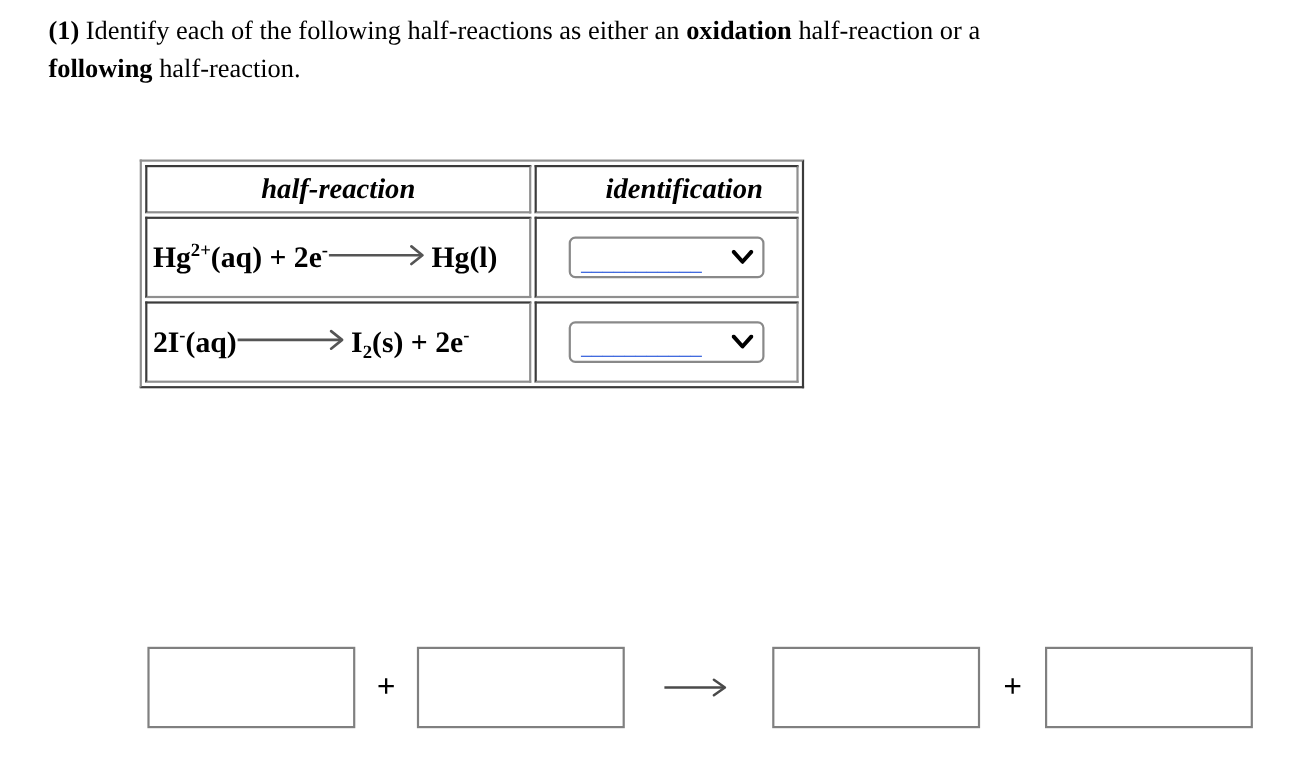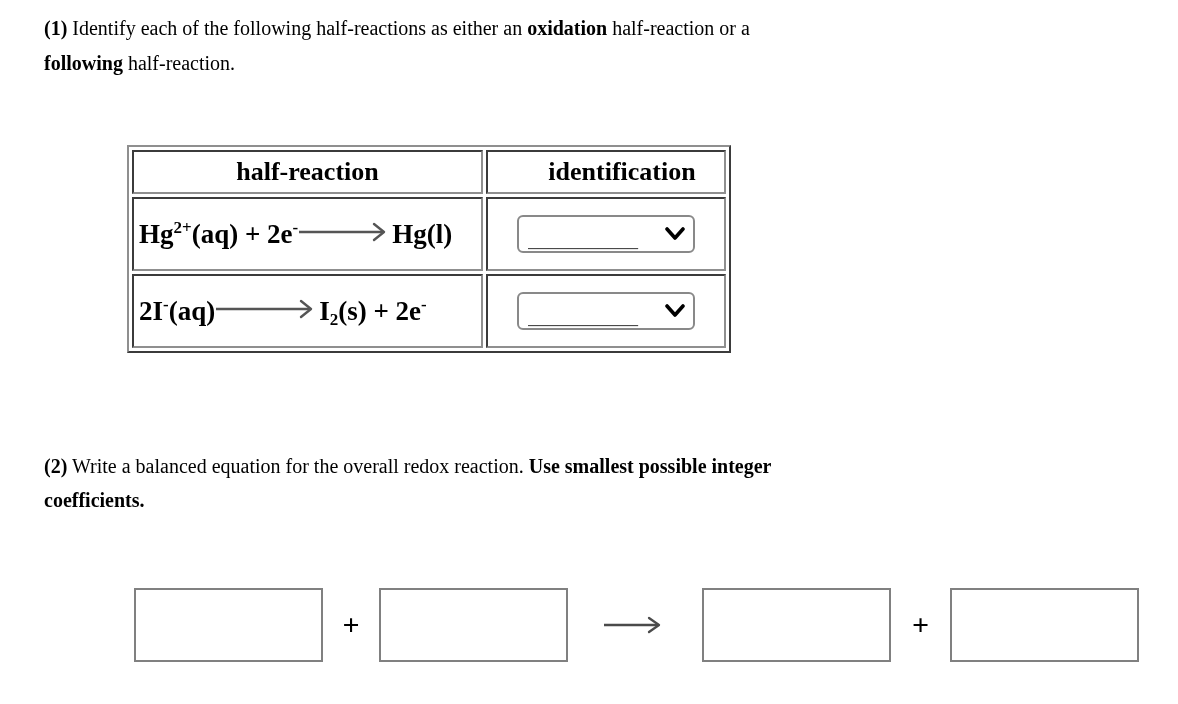--- a/index.html
+++ b/index.html
@@ -8,21 +8,21 @@
     width: 1178px;
     height: 704px;
     background: #ffffff;
     font-family: "Liberation Serif", "DejaVu Serif", serif;
     color: #000000;
     overflow: hidden;
   }
   .question {
     position: absolute;
     left: 44px;
-    font-size: 20px;
+    font-size: 24px;
     line-height: 35px;
     white-space: nowrap;
   }
   .q1 { top: 11px; }
   .q2 { top: 449px; line-height: 34px; }
   .b { font-weight: bold; }
 
   
   table.rx {
     position: absolute;
@@ -36,20 +36,21 @@
   table.rx th, table.rx td {
     border: 2px inset #8f8f8f;
     background: #ffffff;
   }
   th.hdr {
     font-size: 26px;
     font-weight: bold;
     text-align: center;
     height: 40px;
     padding: 0 8px;
+    font-style: italic;
   }
   td.c1 { width: 321px; padding: 0 21px 0 5px; }
   td.c2 { width: 188px; text-align: center; vertical-align: middle; }
   th.c1h { width: 321px; }
   th.c2h { width: 188px; padding-left: 40px; }
   td.rrow { height: 68px; vertical-align: middle; }
 
   .formula {
     font-size: 27px;
     font-weight: bold;
@@ -77,21 +78,21 @@
   select.id-select {
     -webkit-appearance: none;
     appearance: none;
     width: 178px;
     height: 38px;
     border: 2px solid #898989;
     border-radius: 6px;
     background: #ffffff;
     font-family: "Liberation Serif", "DejaVu Serif", serif;
     font-size: 20px;
-    color: #404040;
+    color: #1d4ed8;
     padding: 10px 30px 0 9px;
     outline: none;
   }
   .select-chevron {
     position: absolute;
     right: 10px;
     top: 12px;
     pointer-events: none;
   }
 
@@ -179,24 +180,20 @@
           </select>
           <svg class="select-chevron" width="20" height="14" viewBox="0 0 20 14">
                 <polyline points="2,2 10,11 18,2" fill="none" stroke="#000000" stroke-width="3.6" stroke-linecap="round" stroke-linejoin="round"></polyline>
               </svg>
         </span>
       </td>
     </tr>
   </tbody>
     </table>
 
-  <div class="question q2">
-    <span class="b">(2)</span><span> Write a balanced equation for the overall redox reaction. </span><span class="b">Use smallest possible integer</span><br>
-    <span class="b">coefficients.</span>
-  </div>
 
   <div class="eq-row">
     <input type="text" class="eq-box" value="" style="">
     <span class="eq-sep sep-plus1">
         <span class="plus">+</span>
       </span>
     <input type="text" class="eq-box" value="" style="">
     <span class="eq-sep sep-arrow">
       <svg width="64" height="18" viewBox="0 0 64 18">
           <line x1="1" y1="9" x2="55" y2="9" stroke="#4a4a4a" stroke-width="2.3"></line>

